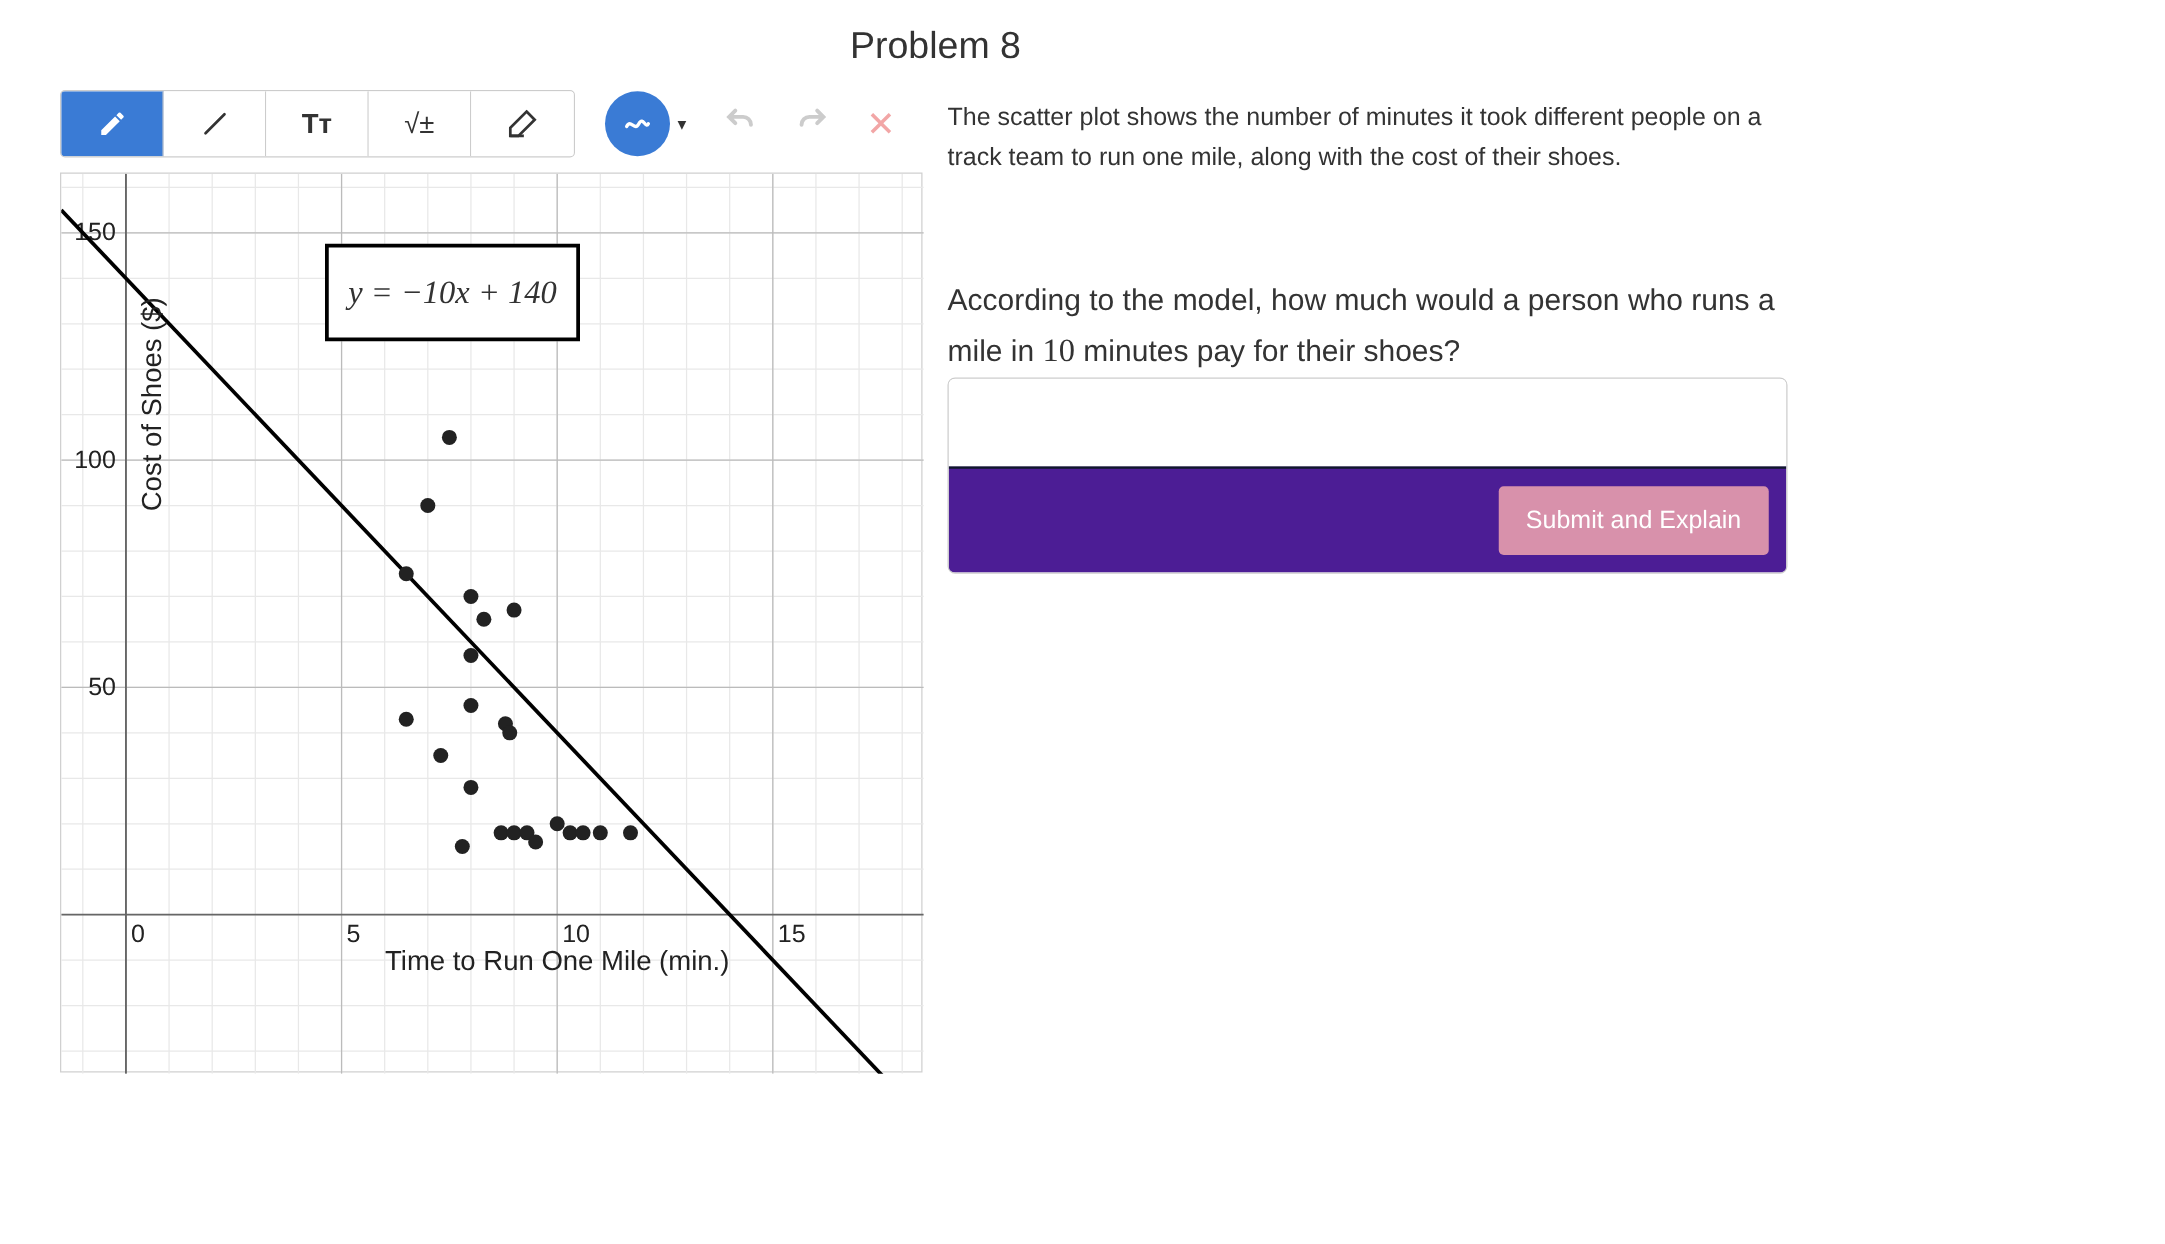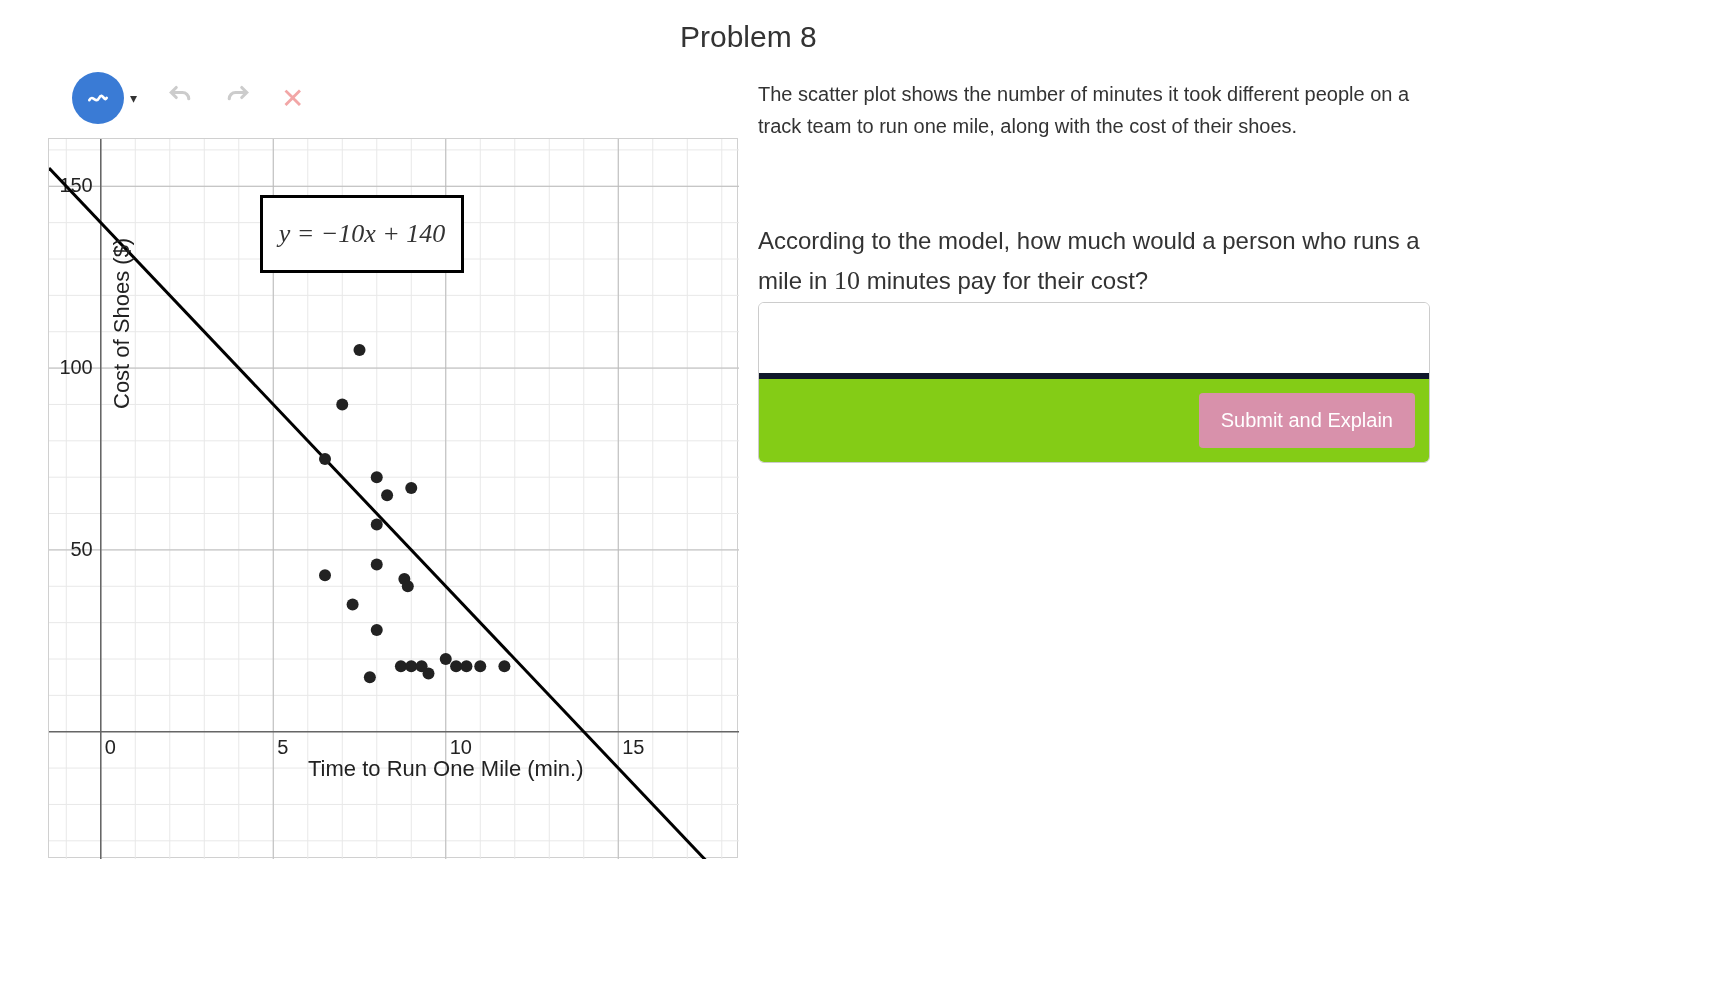--- a/index.html
+++ b/index.html
@@ -137,22 +137,22 @@
     .answer-input {
       width: 100%;
       height: 70px;
       border: none;
       outline: none;
       font-size: 22px;
       padding: 0 16px;
       background: #fff;
     }
     .answer-footer {
-      background: #84cc16;
-      border-top: 6px solid #0f172a;
+      background: #4c1d95;
+      border-top: 2px solid #0f172a;
       padding: 14px;
       display: flex;
       justify-content: flex-end;
     }
     .submit-btn {
       background: #d891ab;
       color: #fff;
       border: none;
       border-radius: 4px;
       padding: 16px 22px;
@@ -167,20 +167,40 @@
       transform-origin: left top;
       font-size: 22px;
       color: #222;
       white-space: nowrap;
     }
   </style>
 </head>
 <body>
 
 <div class="toolbar">
+  <div class="tool-group">
+    <div class="tool-btn active">
+      <svg width="24" height="24" viewBox="0 0 24 24">
+          <path fill="#fff" d="M3 17.25V21h3.75L17.81 9.94l-3.75-3.75L3 17.25zM20.71 7.04a1 1 0 0 0 0-1.41l-2.34-2.34a1 1 0 0 0-1.41 0l-1.83 1.83 3.75 3.75 1.83-1.83z"></path>
+        </svg>
+    </div>
+    <div class="tool-btn">
+      <svg width="26" height="26" viewBox="0 0 24 24">
+          <line x1="5" y1="19" x2="19" y2="5" stroke="#333" stroke-width="2" stroke-linecap="round"></line>
+        </svg>
+    </div>
+    <div class="tool-btn" style="font-weight:600;">Tт</div>
+    <div class="tool-btn" style="font-weight:500;">√±</div>
+    <div class="tool-btn">
+      <svg width="26" height="26" viewBox="0 0 24 24">
+          <path fill="none" stroke="#333" stroke-width="2" d="M15 3l6 6-12 12H3v-6z"></path>
+          <line x1="3" y1="21" x2="13" y2="21" stroke="#333" stroke-width="2"></line>
+        </svg>
+    </div>
+  </div>
   <div class="scribble-btn">
     <svg width="26" height="26" viewBox="0 0 24 24">
         <path fill="none" stroke="#fff" stroke-width="2.5" stroke-linecap="round" d="M4 14c3-6 6 4 9-2s5 4 7 0"></path>
       </svg>
   </div>
   <span class="caret">▾</span>
   <span class="hist-btn">
     <svg width="30" height="30" viewBox="0 0 24 24">
         <path fill="none" stroke="#ccc" stroke-width="2.5" stroke-linecap="round" d="M9 14l-4-4 4-4M5 10h9a5 5 0 0 1 5 5v0"></path>
       </svg>
@@ -280,21 +300,21 @@
   <div class="ylabel">Cost of Shoes ($)</div>
 </div>
 
 <div class="eq-box">y = −10x + 140</div>
 
 <div class="problem-title">Problem 8</div>
 
 <div class="prose">The scatter plot shows the number of minutes it took different people on a track team to run one mile, along with the cost of their shoes.</div>
 
 <div class="prose2">
-  <span>According to the model, how much would a person who runs a mile in </span><span class="mathnum">10</span><span> minutes pay for their cost?</span>
+  <span>According to the model, how much would a person who runs a mile in </span><span class="mathnum">10</span><span> minutes pay for their shoes?</span>
 </div>
 
 <div class="answer-box">
   <input class="answer-input" type="text" value="" style="">
   <div class="answer-footer">
     <button class="submit-btn">Submit and Explain</button>
   </div>
 </div>
 
 </body></html>

